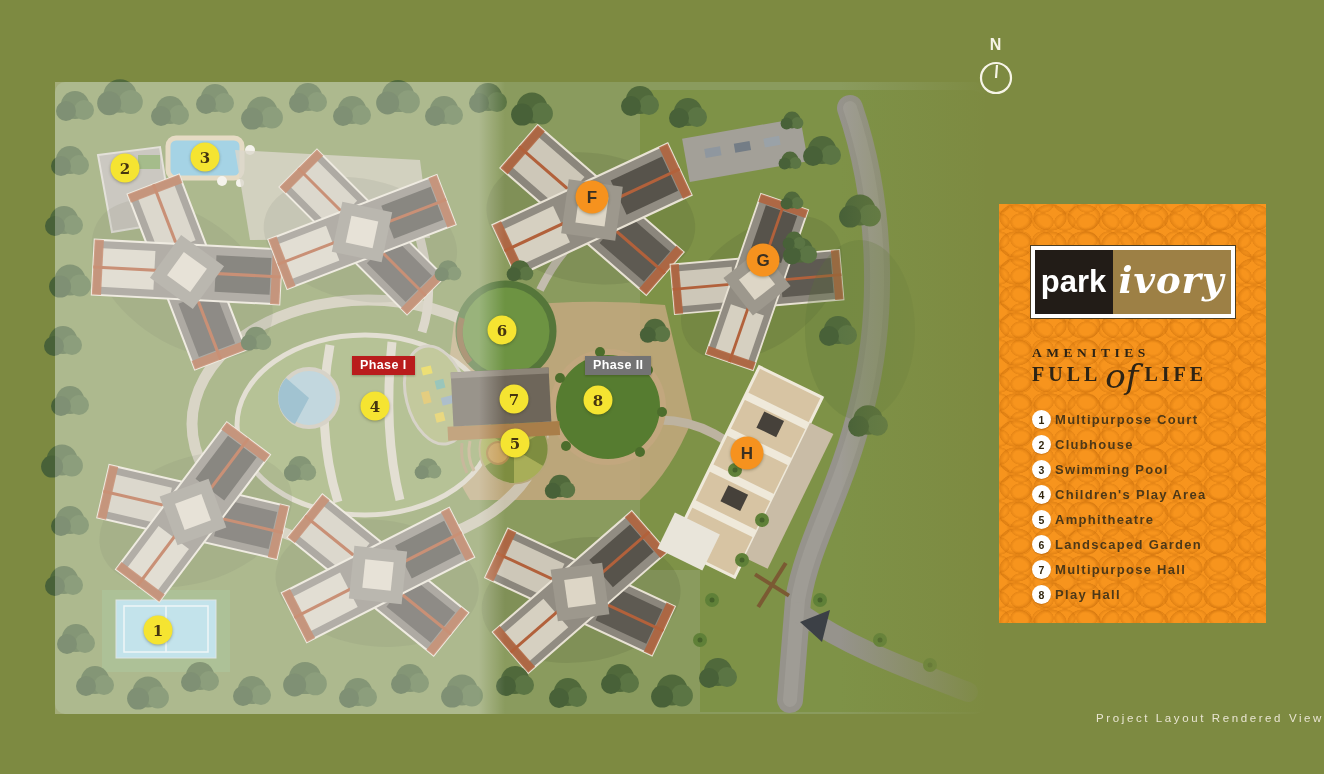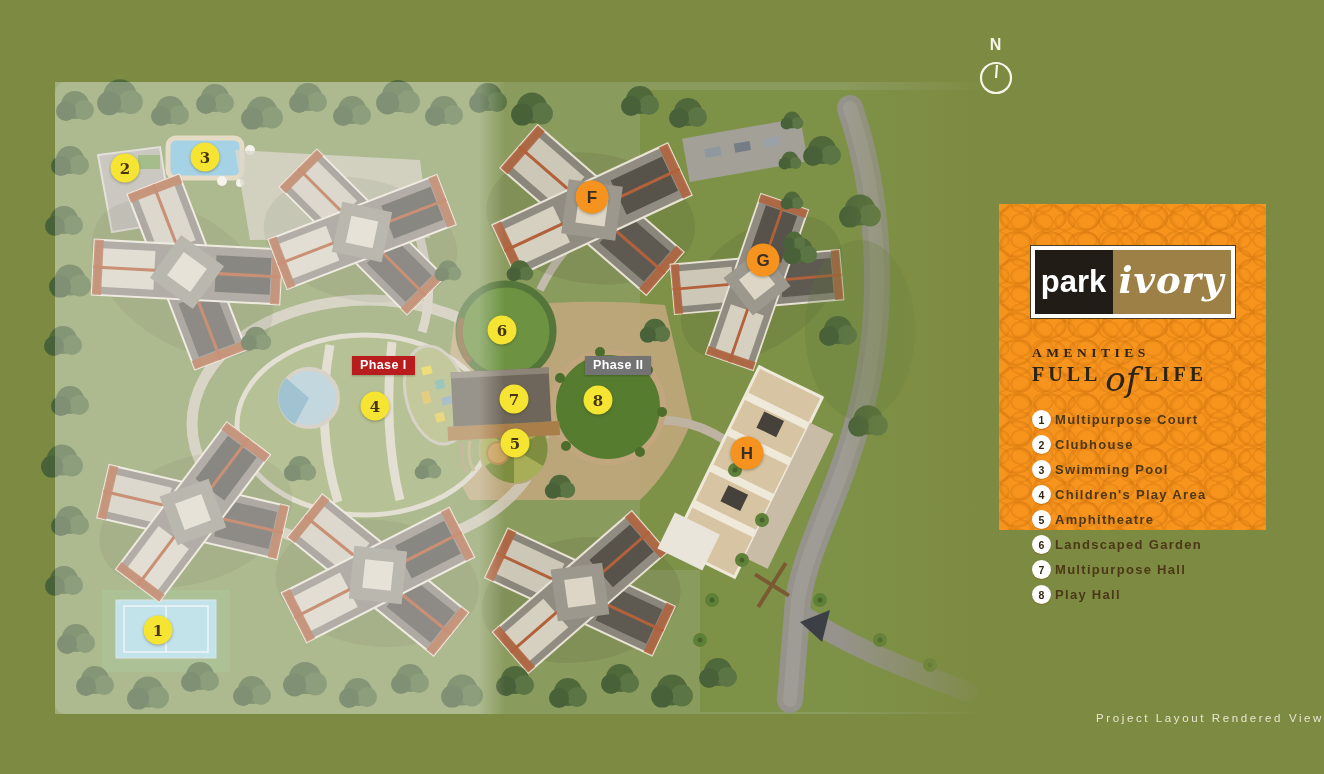--- a/index.html
+++ b/index.html
@@ -34,21 +34,21 @@
   }
   .compass{position:absolute;left:975px;top:36px;width:42px;text-align:center;}
   .compass .n{color:#f6f4e6;font-weight:bold;font-size:16px;letter-spacing:1px;}
   .caption{
     position:absolute;left:0;top:712px;width:1324px;text-align:right;
     color:#e9e5d2;font-size:11.5px;letter-spacing:2.6px;
   }
 
   
   .panel{
-    position:absolute;left:999px;top:204px;width:267px;height:326px;
+    position:absolute;left:999px;top:204px;width:267px;height:419px;
     background-image:
       radial-gradient(closest-side at 50% 50%, rgba(0,0,0,0) 70%, rgba(190,100,5,.35) 96%, rgba(0,0,0,0) 100%),
       radial-gradient(closest-side at 50% 50%, rgba(0,0,0,0) 66%, rgba(190,100,5,.28) 95%, rgba(0,0,0,0) 100%);
     background-size:34px 27px,22px 18px;
     background-position:0 0,11px 9px;
   }
   .logo-box{
     margin:42px auto 0;width:196px;height:64px;display:flex;
     border:4px solid #ffffff;box-shadow:0 0 0 1px #4c3d20, inset 0 0 0 1px #4c3d20;
   }
@@ -62,21 +62,21 @@
   .logo-right{flex:1;display:flex;align-items:center;justify-content:center;}
   .logo-right span{
     color:#ffffff;font-family:"DejaVu Serif",serif;font-style:italic;font-weight:bold;
     font-size:37px;margin-top:-4px;letter-spacing:1px;
   }
   .heading{margin:27px 0 0 33px;color:#2e2415;}
   .heading .line1{
     font-family:"Liberation Serif",serif;font-weight:bold;
     font-size:13.5px;letter-spacing:4.5px;
   }
-  .heading .line2{display:flex;align-items:flex-end;margin-top:2px;}
+  .heading .line2{display:flex;align-items:flex-start;margin-top:2px;}
   .heading .big{
     font-family:"Liberation Serif",serif;font-weight:bold;
     font-size:20px;letter-spacing:4px;
   }
   .heading .script{
     font-family:"DejaVu Serif",serif;font-style:italic;
     font-size:34px;line-height:20px;margin:0 6px 0 4px;position:relative;top:3px;
   }
   .amenities{margin:24px 0 0 33px;}
   .amenity-row{display:flex;align-items:center;height:19px;margin-bottom:6px;}

